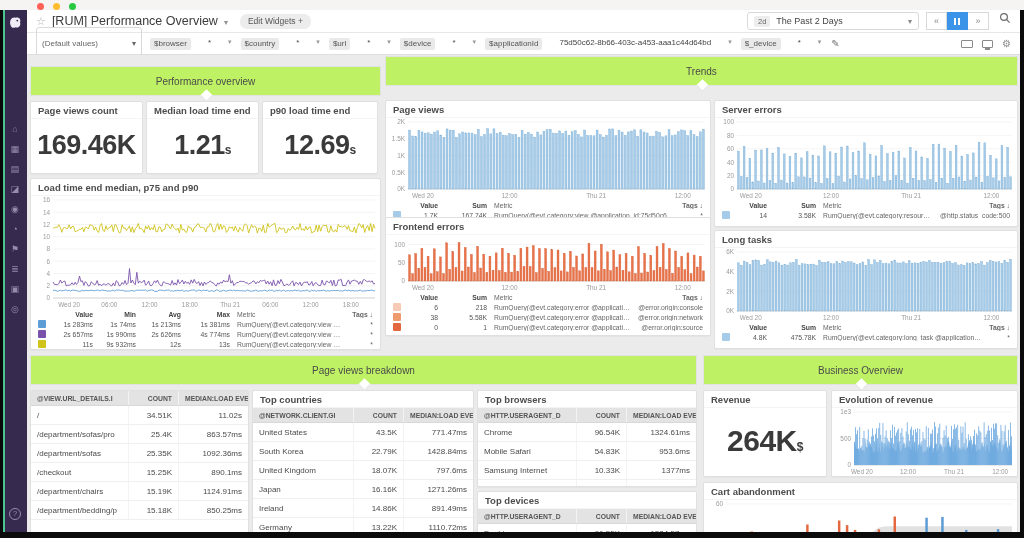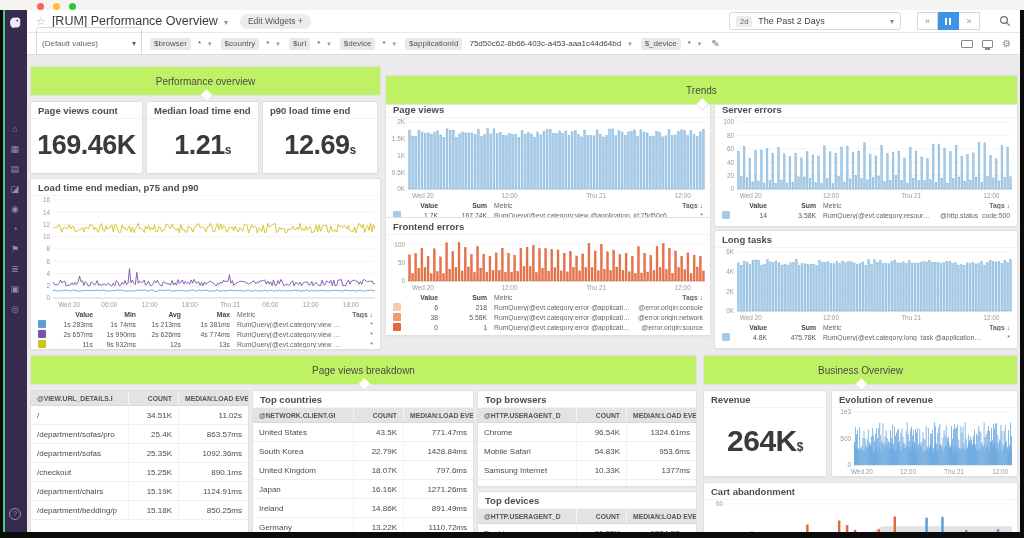--- a/index.html
+++ b/index.html
@@ -14,35 +14,35 @@
 .logo{margin-top:5px}
 .sb-icons{margin-top:94px;display:flex;flex-direction:column;gap:10px}
 .sb-ic{color:#978cab;font-size:9px;line-height:10px;text-align:center;cursor:pointer}
 .sb-help{margin-top:auto;margin-bottom:12px;width:12px;height:12px;border:1px solid #978cab;border-radius:50%;color:#978cab;font-size:8px;line-height:10px;text-align:center}
 .main{flex:1;display:flex;flex-direction:column;min-width:0}
 .hdr{height:23px;background:#fff;border-bottom:1px solid #e7e7e7;display:flex;align-items:center;padding:0 9px;gap:6px}
 .star{color:#b3b3b3;font-size:11px}
 .h-title{font-size:12.5px;color:#3b3b3b}
 .h-caret{color:#8f8f8f;font-size:8px;margin-top:2px}
 .btn-edit{background:#ececec;border-radius:7px;font-size:8.5px;color:#555;padding:2.5px 8px;margin-left:6px;cursor:pointer}
-.hdr-right{margin-left:auto;display:flex;align-items:center;gap:16px}
+.hdr-right{margin-left:auto;display:flex;align-items:flex-start;gap:7px}
 .timepick{display:flex;align-items:center;gap:6px;border:1px solid #d9d9d9;border-radius:3px;height:18px;padding:0 6px;width:172px;background:#fff}
 .tp-badge{background:#ededed;font-size:7.5px;color:#666;padding:1px 4px;border-radius:2px}
 .tp-label{font-size:9px;color:#444;flex:1}
 .tp-caret{color:#888;font-size:8px}
 .tc-group{display:flex}
 .tc{width:21px;height:18px;border:1px solid #d9d9d9;background:#fff;color:#8a8a8a;font-size:9px;display:flex;align-items:center;justify-content:center;cursor:pointer}
 .tc+.tc{border-left:none}
 .tc.play{background:#3b94e8;border-color:#3b94e8}
 .pb{display:flex;gap:2px}.pb i{display:block;width:2px;height:7px;background:#fff}
 .tc-search{border:none;background:none;margin-left:3px;cursor:pointer}
 .tvbar{height:22px;background:#fff;border-bottom:1px solid #dedede;display:flex;align-items:center;padding:0 9px;gap:8px}
 .tv-defaults{border:1px solid #d9d9d9;border-radius:3px;height:15px;display:flex;align-items:center;padding:16px 5px;font-size:8px;color:#666;width:106px;justify-content:space-between;cursor:pointer}
 .pills{display:flex;align-items:center;gap:9px}
-.pill{display:flex;align-items:center;gap:7px;font-size:8px;cursor:pointer}
+.pill{display:flex;gap:17px;font-size:8px;cursor:pointer}
 .pill .pn{background:#e9e9e9;color:#555;padding:1.5px 4px;border-radius:2px}
 .pill .pv{color:#444}
 .pill .pc{color:#999;font-size:7px}
 .tv-pencil{color:#777;font-size:10px;margin-left:2px;cursor:pointer}
 .tv-right{margin-left:auto;display:flex;gap:9px;align-items:center;color:#8a8a8a}
 .ic-kbd{width:12px;height:8px;border:1px solid #8a8a8a;border-radius:1px}
 .ic-mon{width:11px;height:8px;border:1px solid #8a8a8a;border-radius:1px;position:relative}
 .ic-mon:after{content:"";position:absolute;left:2px;right:2px;bottom:-3px;height:1.5px;background:#8a8a8a}
 .ic-gear{font-size:10px;line-height:10px;cursor:pointer}
 .canvas{flex:1;position:relative;overflow:hidden;background:#ebebeb}
@@ -260,21 +260,21 @@
             <div class="lg-sw" style="background: rgb(207, 195, 28);"></div>
             <div class="lg-c num">11s</div>
             <div class="lg-c num">9s 932ms</div>
             <div class="lg-c num">12s</div>
             <div class="lg-c num">13s</div>
             <div class="lg-c met">RumQuery(@evt.category:view @application_id:75d50c62-8b66-403c-a4...</div>
             <div class="lg-c tag">*</div>
           </div>
       </div>
 
-      <div class="ghdr" style="left:358px;top:20px;width:633px;height:30px">
+      <div class="ghdr" style="left:358px;top:1px;width:633px;height:30px">
         <span>Trends</span>
       </div>
 
       <div class="card" style="left:358px;top:45px;width:326px;height:127px">
         <div class="w-title">Page views</div>
         <div class="chart" style="height:82px">
             <svg width="324" height="82">
               <line x1="22" y1="4" x2="319" y2="4" stroke="#ececec" stroke-width="0.6"></line>
               <text x="19" y="6.4" text-anchor="end" font-size="6.4" fill="#9a9a9a">2K</text>
               <line x1="22" y1="20.75" x2="319" y2="20.75" stroke="#ececec" stroke-width="0.6"></line>

